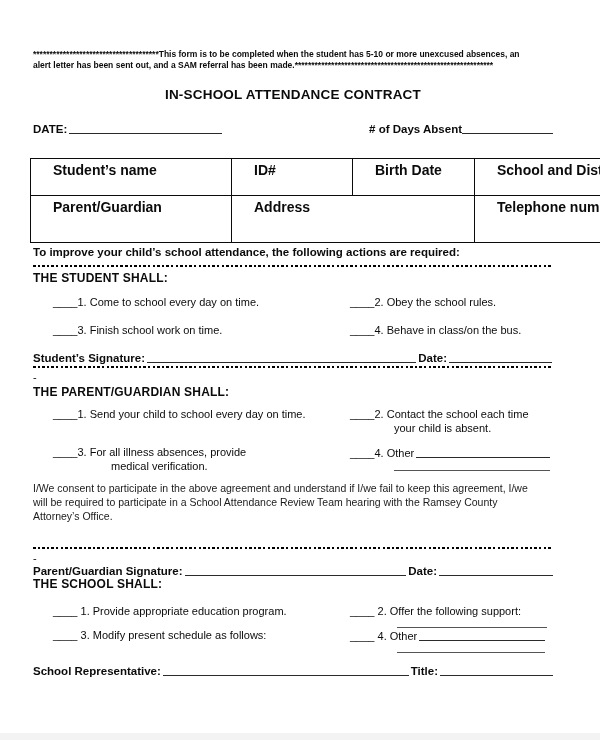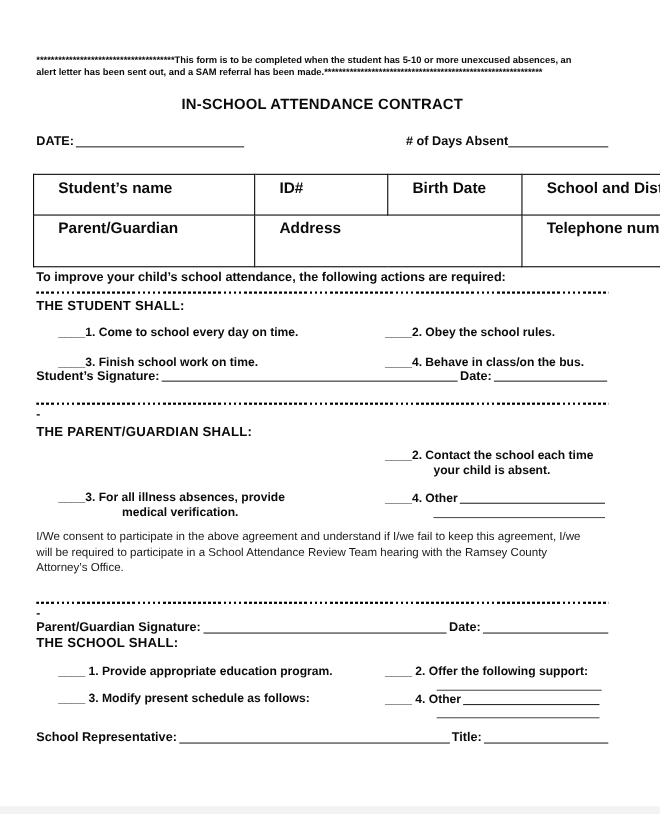--- a/index.html
+++ b/index.html
@@ -4,21 +4,21 @@
 <style>
   html,body{margin:0;padding:0;background:#ffffff;}
   #page{
     position:relative;width:600px;height:740px;background:#ffffff;overflow:hidden;
     font-family:"Liberation Sans","DejaVu Sans",sans-serif;color:#0b0b0b;
   }
   .abs{position:absolute;white-space:nowrap;}
   .note{font-size:8.5px;font-weight:bold;line-height:11px;letter-spacing:0;}
   .title{font-size:13.5px;font-weight:bold;text-align:center;letter-spacing:.2px;}
   .lbl{font-size:11.5px;font-weight:bold;}
-  .item{font-size:11px;font-weight:bold;}
+  .item{font-size:11px;font-weight:normal;}
   .hdg{font-size:12px;font-weight:bold;letter-spacing:.2px;}
   .para{font-size:10.5px;font-weight:normal;line-height:14px;color:#1a1a1a;}
   .fill{display:inline-block;border-bottom:1.6px solid #2b2b2b;height:11px;}
   .flexrow{display:flex;align-items:flex-end;}
   .flexrow .fill{margin:0 2px 1px 2px;}
   .flexrow .grow{flex:1 1 auto;}
   .dashsep{position:absolute;left:33px;width:520px;height:2px;
     background:repeating-linear-gradient(90deg,#000 0 2.5px,transparent 2.5px 4.6px);}
   .underfill{position:absolute;border-bottom:1.6px solid #555;height:8px;}
   table.info{border-collapse:collapse;width:536px;table-layout:fixed;}
@@ -66,30 +66,31 @@
 
   <div class="abs lbl" style="left:33px;top:246px;">To improve your child’s school attendance, the following actions are required:</div>
   <div class="dashsep" style="top:265px;"></div>
 
   <div class="abs hdg" style="left:33px;top:271px;">THE STUDENT SHALL:</div>
   <div class="abs item" style="left:53px;top:296px;">____1.  Come to school every day on time.</div>
   <div class="abs item" style="left:350px;top:296px;text-align:right;">____2.  Obey the school rules.</div>
   <div class="abs item" style="left:53px;top:324px;">____3.  Finish school work on time.</div>
   <div class="abs item" style="left:350px;top:324px;">____4.  Behave in class/on the bus.</div>
 
-  <div class="abs flexrow" style="left:33px;top:334px;width:519px;height:14px;">
+  <div class="abs flexrow" style="left:33px;top:350px;width:519px;height:14px;">
     <span class="lbl">Student’s Signature:</span>
     <span class="fill grow"></span>
     <span class="lbl">Date:</span>
     <span class="fill" style="width:103px;margin-right:0;"></span>
   </div>
   <div class="dashsep" style="top:366px;"></div>
   <div class="abs item" style="left:33px;top:371px;">-</div>
 
   <div class="abs hdg" style="left:33px;top:385px;">THE PARENT/GUARDIAN SHALL:</div>
+  <div class="abs item" style="left:53px;top:408px;">____1. Send your child to school every day on time.</div>
   <div class="abs item" style="left:350px;top:408px;">____2.  Contact the school each time</div>
   <div class="abs item" style="left:394px;top:422px;">your child is absent.</div>
   <div class="abs item" style="left:53px;top:446px;">____3.  For all illness absences, provide</div>
   <div class="abs item" style="left:85px;top:460px;padding-left:26px;">medical verification.</div>
   <div class="abs flexrow" style="left:350px;top:446px;width:200px;height:13px;">
     <span class="item">____4.  Other </span>
     <span class="fill grow" style="margin-right:0;"></span>
   </div>
   <div class="underfill" style="left:394px;top:462px;width:156px;"></div>
 

